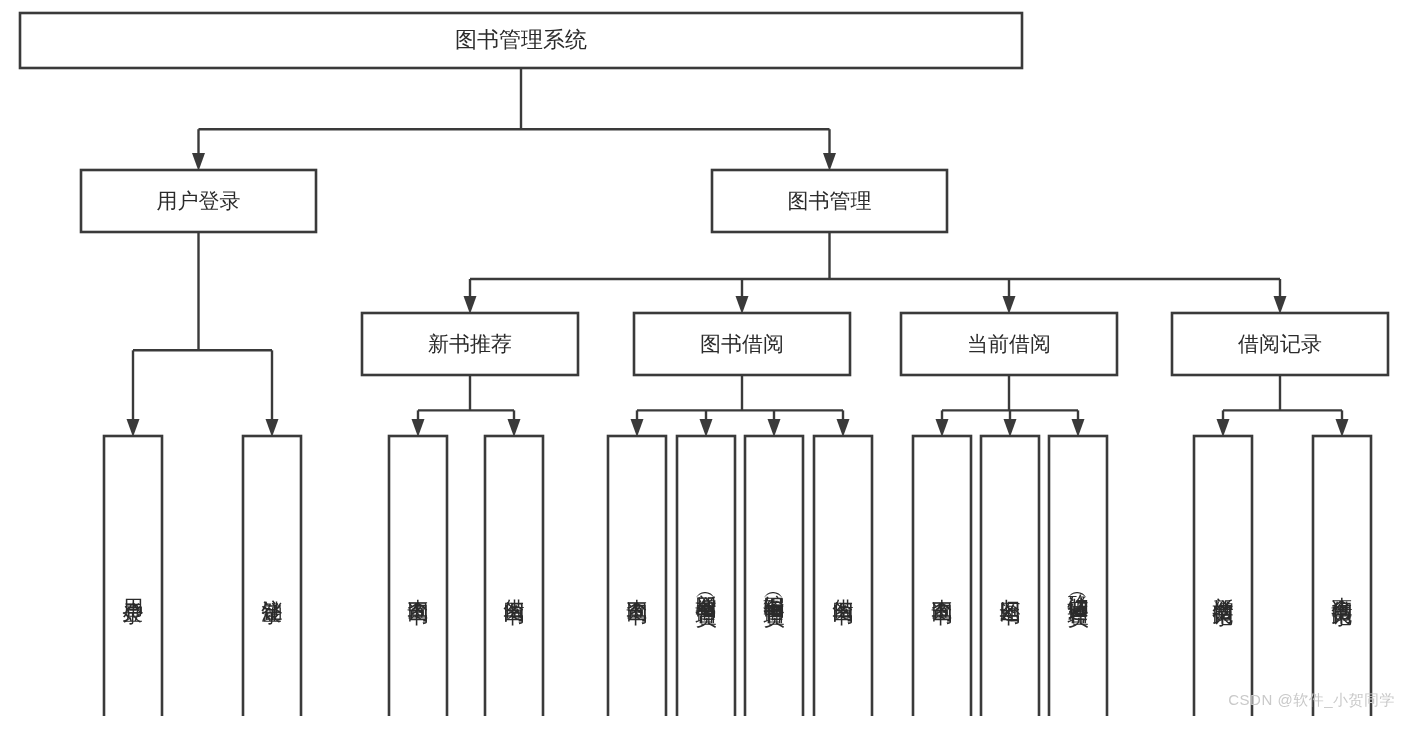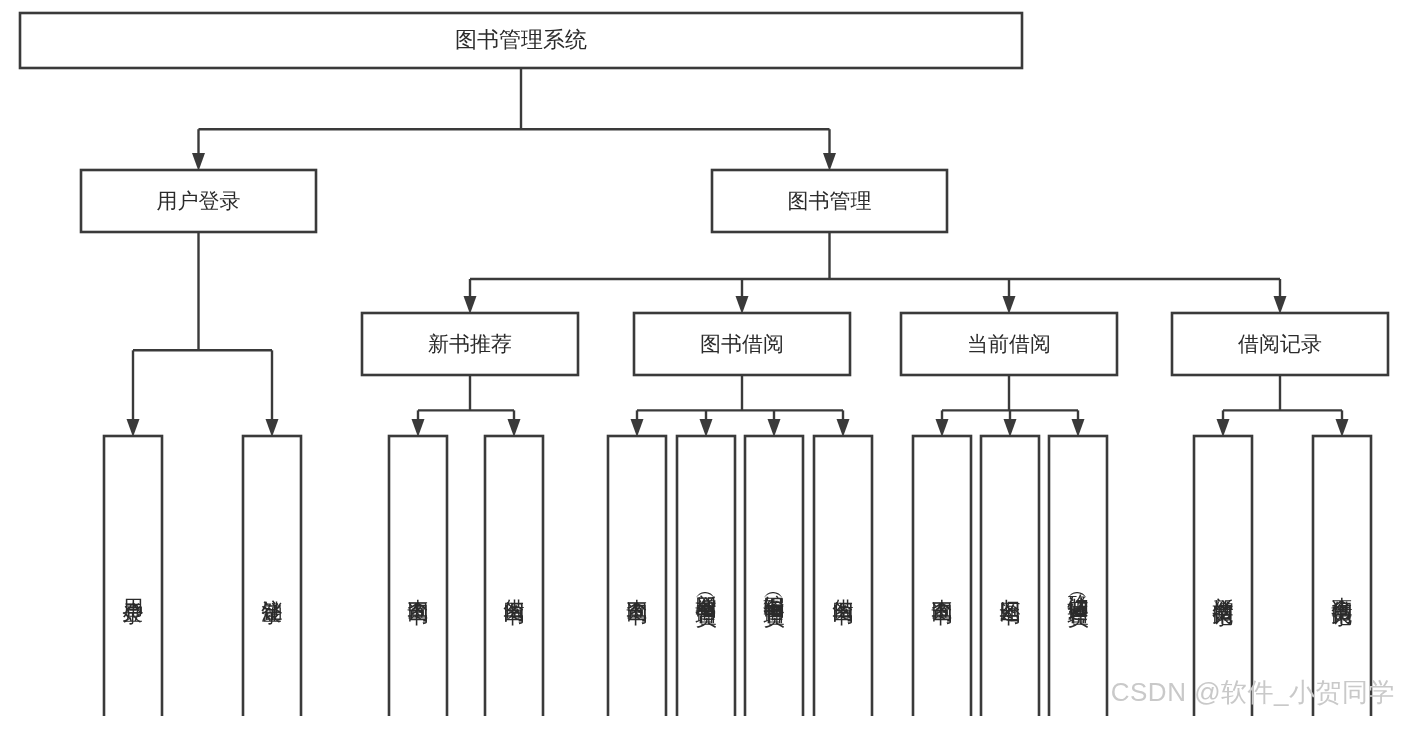--- a/index.html
+++ b/index.html
@@ -67,21 +67,21 @@
     color: #2b2b2b;
     line-height: 1.34;
     letter-spacing: 2px;
     white-space: nowrap;
   }
   .watermark {
     position: absolute;
     right: 10px;
     bottom: 6px;
     font-family: "Liberation Sans", "DejaVu Sans", sans-serif;
-    font-size: 26px;
+    font-size: 15px;
     color: #c9c9c9;
     letter-spacing: 0.5px;
     white-space: nowrap;
     pointer-events: none;
   }
 </style>
 </head>
 <body>
 
 <div id="diagram-root">

